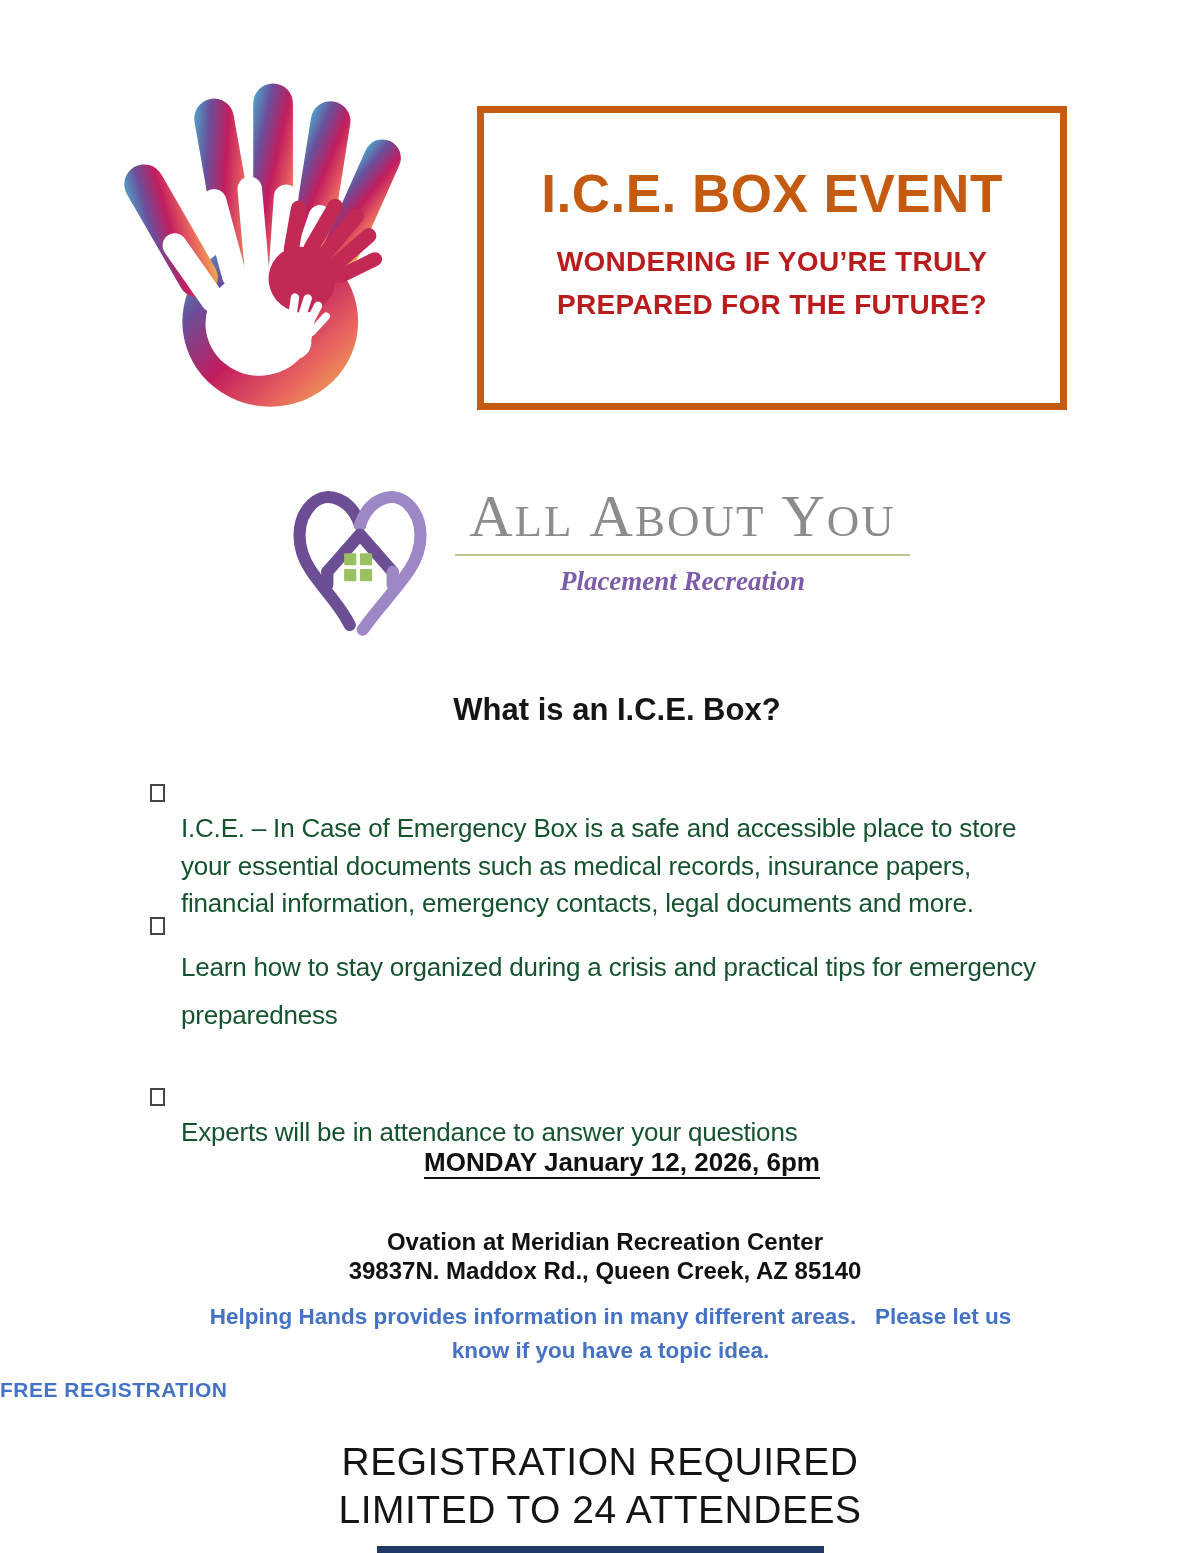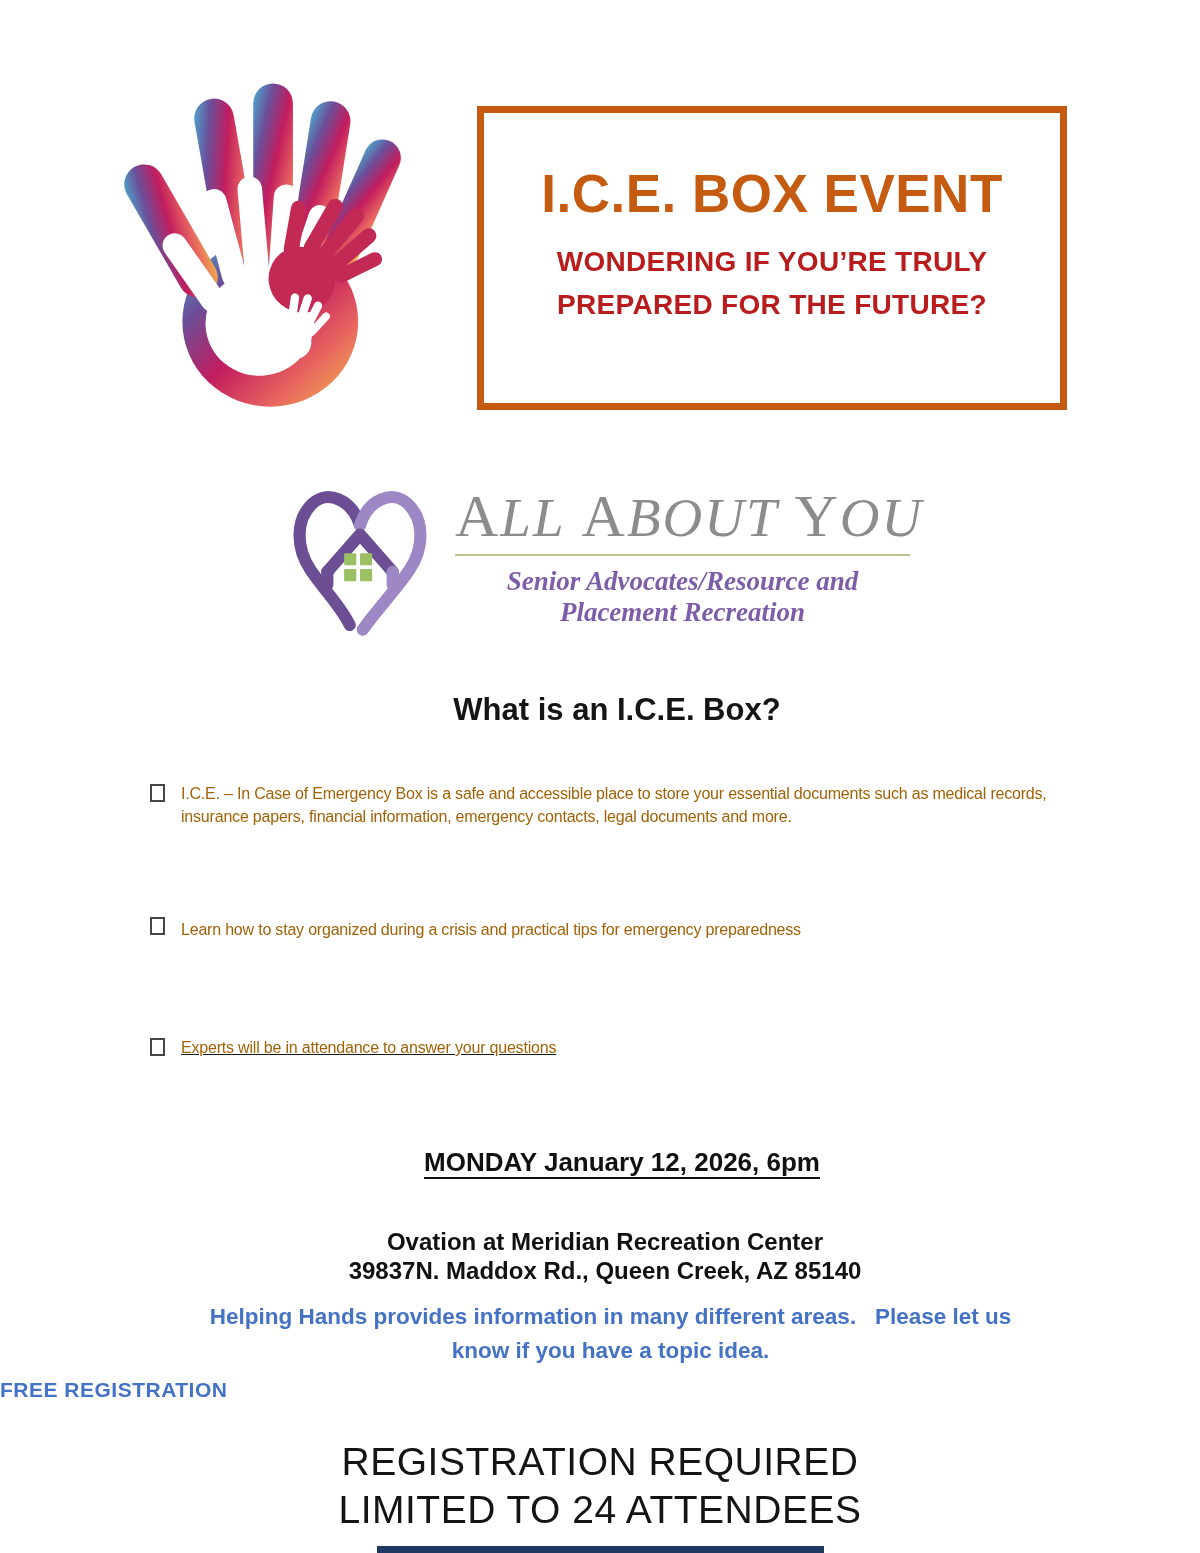--- a/index.html
+++ b/index.html
@@ -56,21 +56,21 @@
     text-align: center;
   }
   .org-name {
     font-family: "Liberation Serif", serif;
     color: #8c8c8c;
     letter-spacing: 2px;
     white-space: nowrap;
     line-height: 1;
   }
   .org-name .initial { font-size: 60px; }
-  .org-name .rest { font-size: 55px; font-style: italic; }
+  .org-name .rest { font-size: 45px; }
   .org-word { display: inline-block; margin-right: 10px; }
   .org-word:last-child { margin-right: 0; }
   .org-divider {
     margin-top: 8px;
     height: 2px;
     background: #b7c98c;
     width: 100%;
   }
   .org-tagline {
     margin-top: 10px;
@@ -101,31 +101,32 @@
     align-items: flex-start;
   }
   .bullet .cb {
     flex: 0 0 auto;
     width: 15px; height: 18px;
     border: 2px solid #454545;
     margin: 2px 16px 0 0;
     background: #fff;
   }
   .bullet p {
-    font-size: 16px;
+    font-size: 26px;
     line-height: 1.45;
-    color: #a16207;
+    color: #14532d;
     max-width: 880px;
     letter-spacing: -0.2px;
+    margin-top: 28px;
   }
   .bullet.loose p { line-height: 1.85; }
   .b1 { top: 782px; }
   .b2 { top: 915px; }
   .b3 { top: 1012px; }
-  .b4 { top: 1036px; text-decoration: underline; }
+  .b4 { top: 1086px; }
   
   .event-datetime {
     position: absolute;
     left: 0; top: 1147px; width: 100%;
     text-align: center;
     transform: translateX(22px);
     font-size: 26px;
     font-weight: bold;
     color: #111;
     text-decoration: underline;
@@ -242,21 +243,20 @@
   </svg>
 
   <div class="org-block">
     <div class="org-name">
       <span class="org-word"><span class="initial">A</span><span class="rest">LL</span></span>
       <span class="org-word"><span class="initial">A</span><span class="rest">BOUT</span></span>
       <span class="org-word"><span class="initial">Y</span><span class="rest">OU</span></span>
     </div>
     <div class="org-divider"></div>
     <div class="org-tagline">
-      <div>Senior Advocates/Resource and</div>
       <div>Placement Recreation</div>
     </div>
   </div>
 
   <div class="section-heading">What is an I.C.E. Box?</div>
 
   <div class="bullet b1">
     <span class="cb"></span>
     <p>I.C.E. – In Case of Emergency Box is a safe and accessible place to store your essential documents such as medical records, insurance papers, financial information, emergency contacts, legal documents and more.</p>
   </div>

